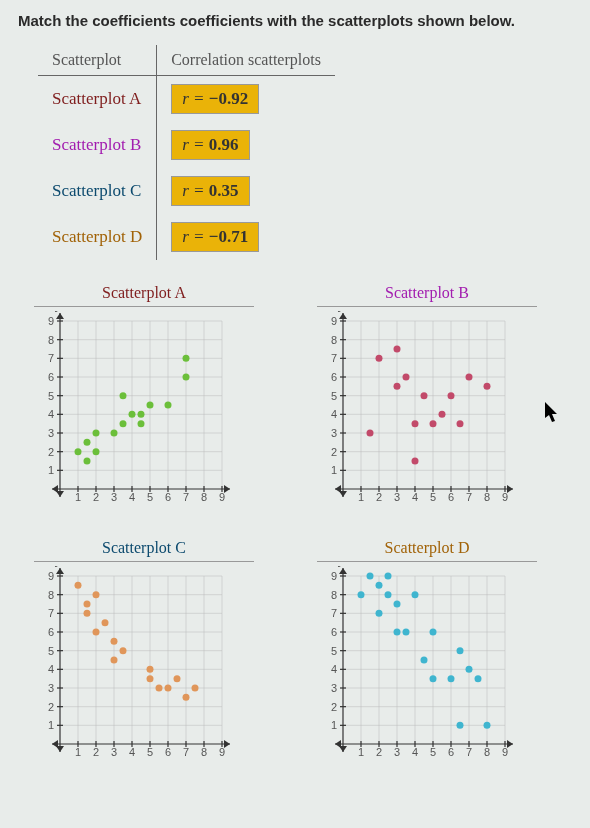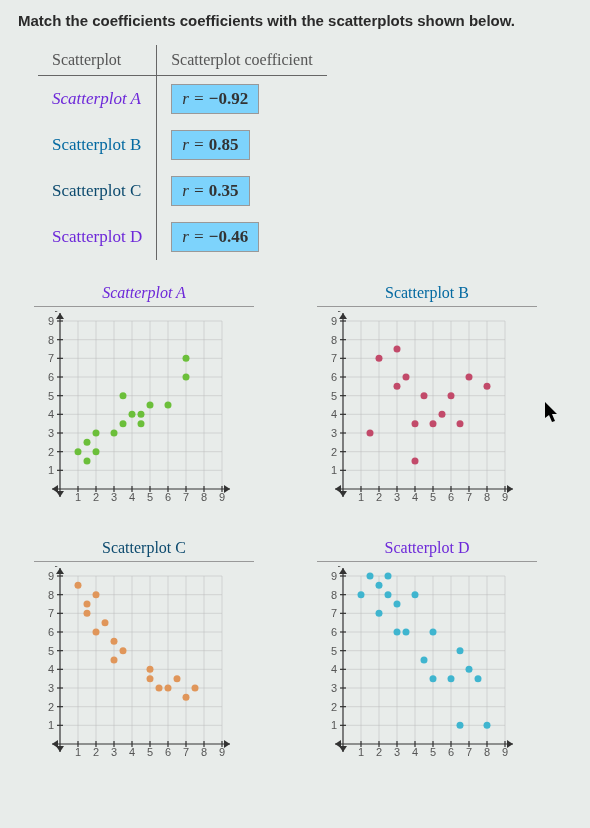--- a/index.html
+++ b/index.html
@@ -16,27 +16,27 @@
 .match-table th {
   font-weight: normal; font-size: 16px; color: #555; text-align: left;
   padding: 6px 14px; border-bottom: 1px solid #666;
 }
 .match-table th:first-child { border-right: 1px solid #666; }
 .match-table td { padding: 8px 14px; font-size: 17px; }
 .match-table td:first-child { border-right: 1px solid #666; }
 .coef-box {
   border: 1px solid #999; padding: 4px 10px;
   font-family: 'Times New Roman', serif; font-style: italic; font-size: 17px;
-  display: inline-block; background: #7dd3fc;
+  display: inline-block; background: #eab308;
 }
 .coef-box .num { font-style: normal; font-weight: bold; }
-.sp-a { color: #6d28d9; font-style: italic; }
-.sp-b { color: #0369a1; }
+.sp-a { color: #7f1d1d; }
+.sp-b { color: #a21caf; }
 .sp-c { color: #0c4a6e; }
-.sp-d { color: #6d28d9; }
+.sp-d { color: #a16207; }
 .plots-grid {
   display: grid;
   grid-template-columns: 1fr 1fr;
   gap: 28px 28px;
   margin-left: 16px;
 }
 .plot-cell { width: 220px; }
 .plot-title {
   text-align: center; font-size: 16px; margin-bottom: 4px;
   border-bottom: 1px solid #999; padding-bottom: 4px;
@@ -53,39 +53,39 @@
 </style>
 </head>
 <body>
 
 <div class="question">Match the coefficients coefficients with the scatterplots shown below.</div>
 
 <table class="match-table">
   <thead>
     <tr>
       <th>Scatterplot</th>
-      <th>Scatterplot coefficient</th>
+      <th>Correlation scatterplots</th>
     </tr>
   </thead>
   <tbody id="match-body">
       <tr>
         <td class="sp-a">Scatterplot A</td>
         <td><span class="coef-box"><span>r = </span><span class="num">−0.92</span></span></td>
       </tr>
       <tr>
         <td class="sp-b">Scatterplot B</td>
-        <td><span class="coef-box"><span>r = </span><span class="num">0.85</span></span></td>
+        <td><span class="coef-box"><span>r = </span><span class="num">0.96</span></span></td>
       </tr>
       <tr>
         <td class="sp-c">Scatterplot C</td>
         <td><span class="coef-box"><span>r = </span><span class="num">0.35</span></span></td>
       </tr>
       <tr>
         <td class="sp-d">Scatterplot D</td>
-        <td><span class="coef-box"><span>r = </span><span class="num">−0.46</span></span></td>
+        <td><span class="coef-box"><span>r = </span><span class="num">−0.71</span></span></td>
       </tr>
     </tbody>
 </table>
 
 <div class="plots-grid" id="plots-grid">
     <div class="plot-cell">
       <div class="plot-title sp-a">Scatterplot A</div>
       <svg width="200" height="200">
         <line x1="44" x2="44" y1="178" y2="10" class="grid-line"></line>
         <line x1="26" x2="188" y1="159.33333333333334" y2="159.33333333333334" class="grid-line"></line>

